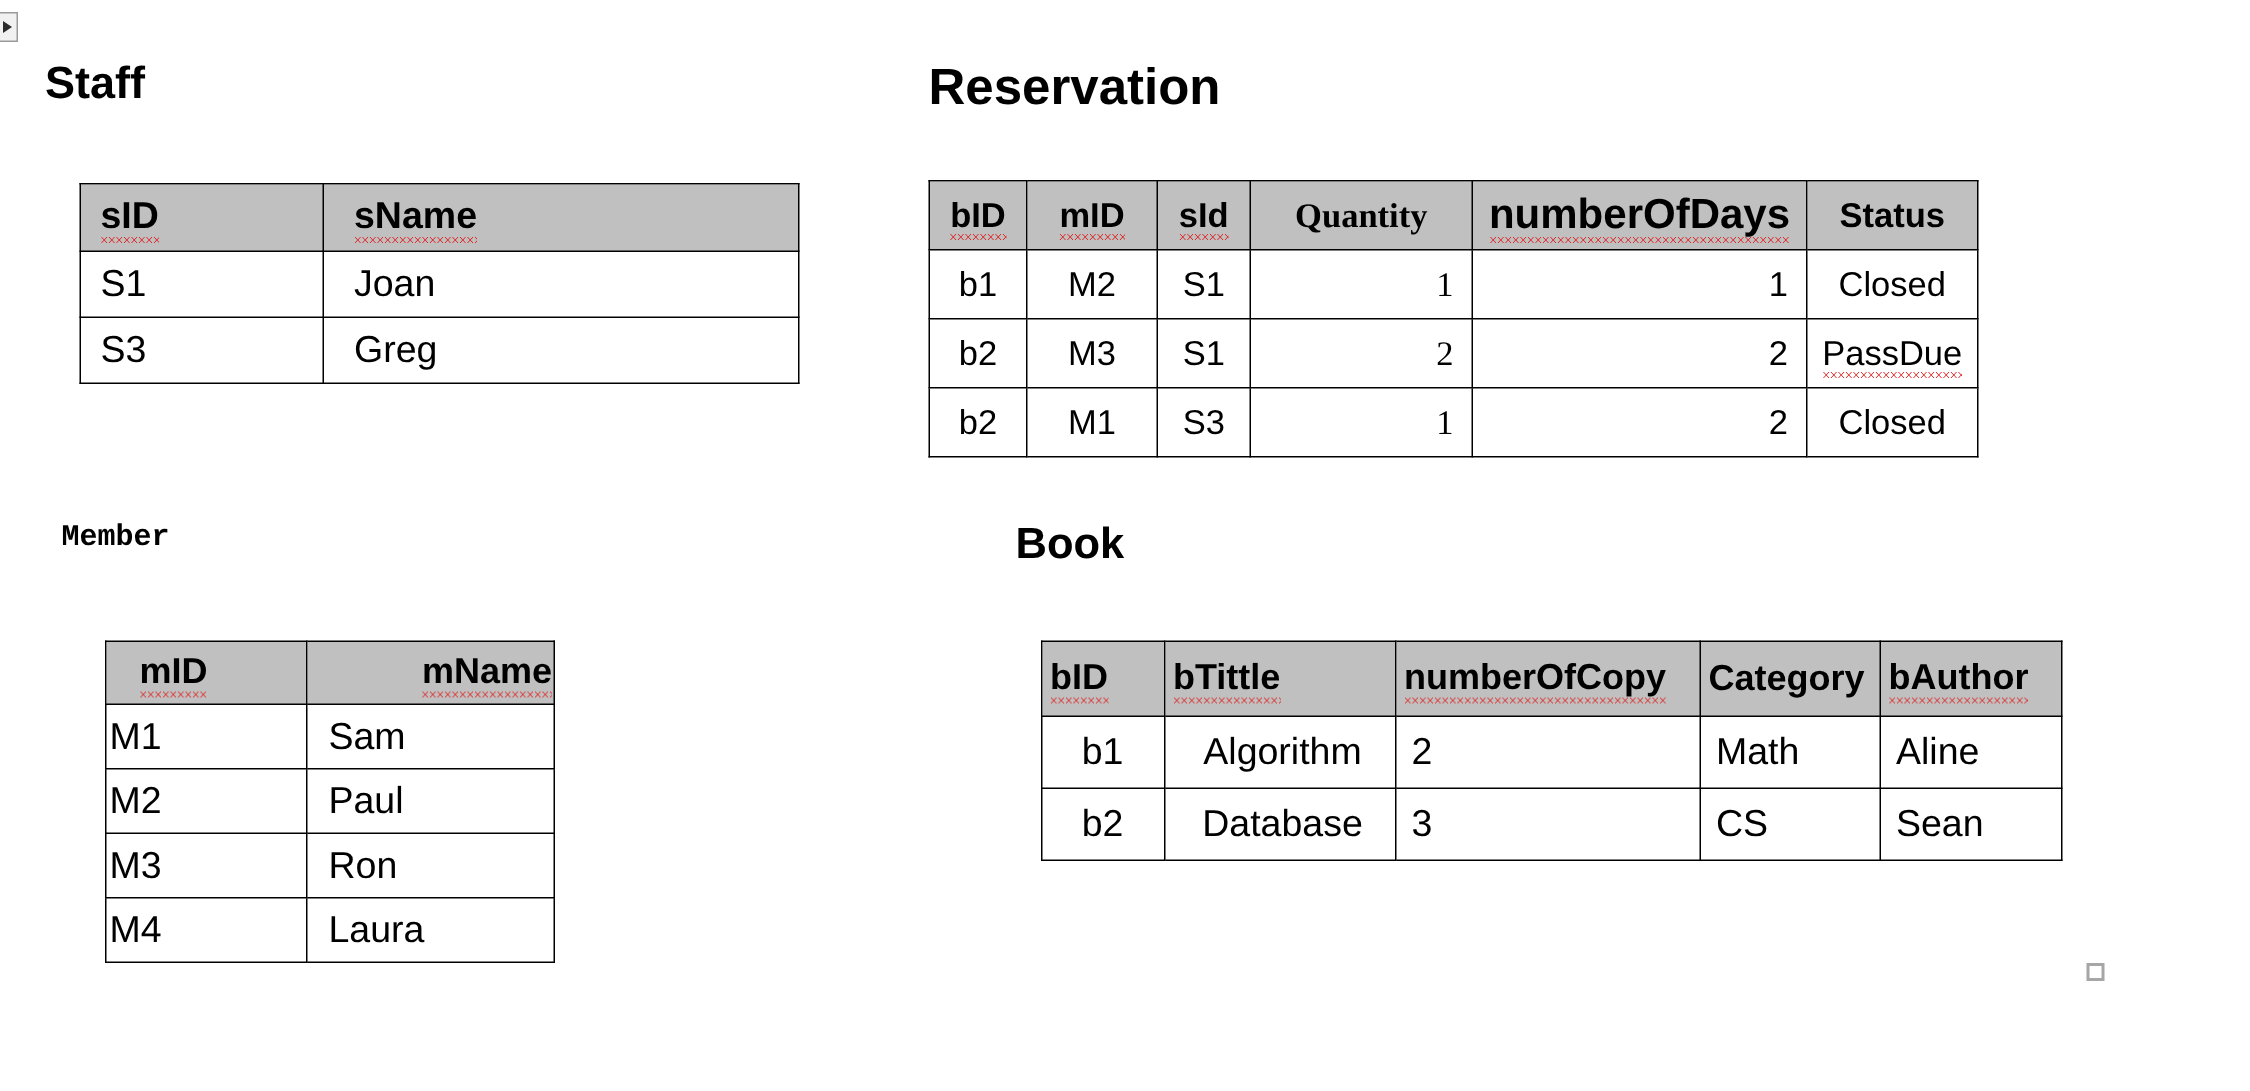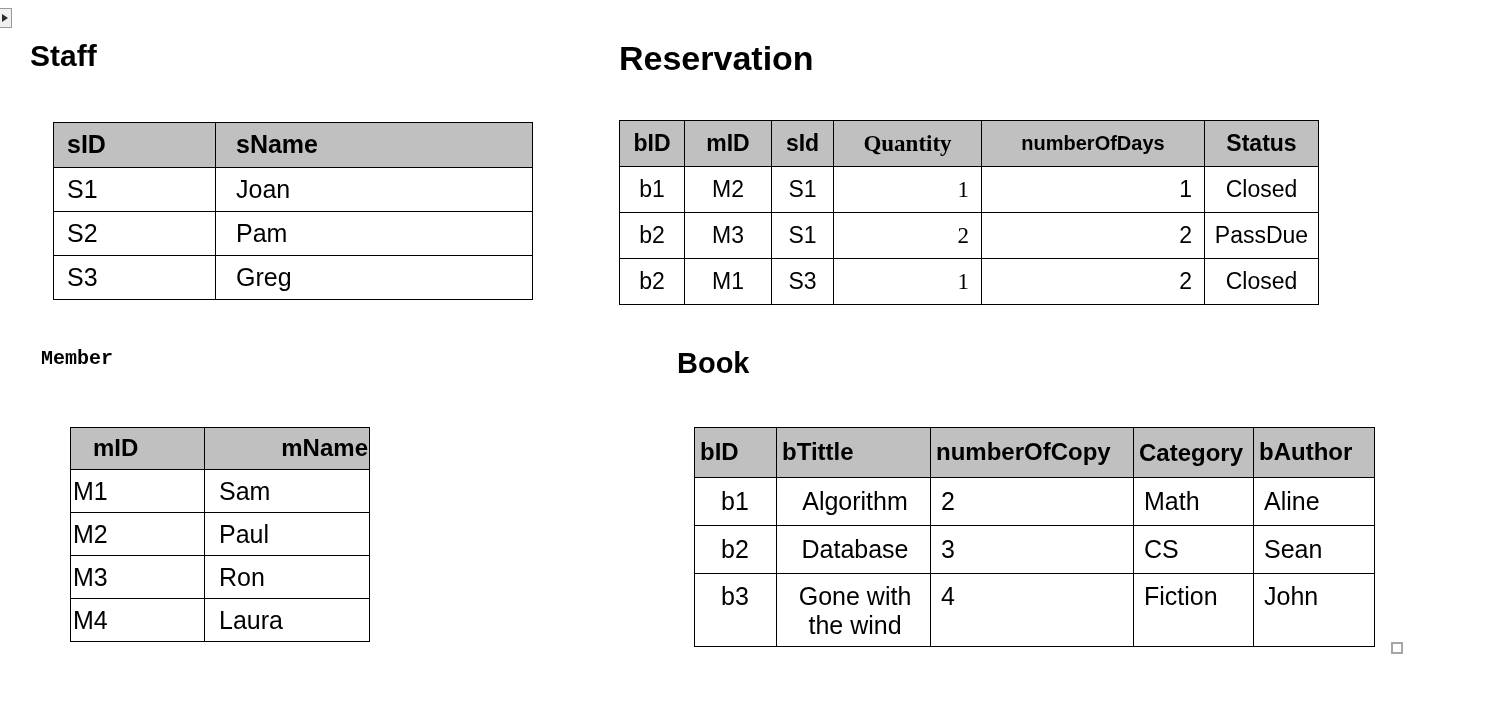--- a/index.html
+++ b/index.html
@@ -118,21 +118,21 @@
   #tbl-res { left: 619px; top: 120px; width: 699px; }
   #tbl-res thead th { height: 46px; font-size: 23px; text-align: center; }
   #tbl-res tbody td { height: 46px; font-size: 23px; text-align: center; }
   #tbl-res .c0 { width: 65px; }
   #tbl-res .c1 { width: 87px; }
   #tbl-res .c2 { width: 62px; }
   #tbl-res .c3 { width: 148px; font-family: Liberation Serif, serif; }
   #tbl-res .c4 { width: 223px; }
   #tbl-res .c5 { width: 114px; }
   #tbl-res tbody td.num { text-align: right; padding-right: 12px; }
-  #tbl-res thead th.hnum { font-size: 20px; }
+  #tbl-res thead th.hnum { font-size: 28px; }
 
   
   #tbl-member { left: 70px; top: 427px; width: 299px; }
   #tbl-member thead th { height: 42px; font-size: 24px; text-align: left; padding-left: 22px; }
   #tbl-member tbody td { height: 43px; font-size: 25px; text-align: left; padding-left: 2px; }
   #tbl-member .c0 { width: 134px; }
   #tbl-member .c1 { width: 165px; padding-left: 14px; }
   #tbl-member thead th.c1 { padding-left: 20px; text-align: right; }
 
   
@@ -168,24 +168,20 @@
         <th class="c0"><span class="sq">sID</span></th>
         <th class="c1"><span class="sq">sName</span></th>
       </tr>
     </thead>
     <tbody>
       <tr>
         <td class="c0">S1</td>
         <td class="c1">Joan</td>
       </tr>
       <tr>
-        <td class="c0">S2</td>
-        <td class="c1">Pam</td>
-      </tr>
-      <tr>
         <td class="c0">S3</td>
         <td class="c1">Greg</td>
       </tr>
     </tbody>
   </table>
 
   <div class="title title-reservation">Reservation</div>
 
   <table class="tbl" id="tbl-res">
     <thead>
@@ -275,25 +271,18 @@
         <td class="c3">Math</td>
         <td class="c4">Aline</td>
       </tr>
       <tr class="r1">
         <td class="c0">b2</td>
         <td class="c1">Database</td>
         <td class="c2">3</td>
         <td class="c3">CS</td>
         <td class="c4">Sean</td>
       </tr>
-      <tr class="r2">
-        <td class="c0">b3</td>
-        <td class="c1">Gone with the wind</td>
-        <td class="c2">4</td>
-        <td class="c3">Fiction</td>
-        <td class="c4">John</td>
-      </tr>
     </tbody>
   </table>
 
   <div class="corner-handle"></div>
 
 </div>
 
 </body></html>

